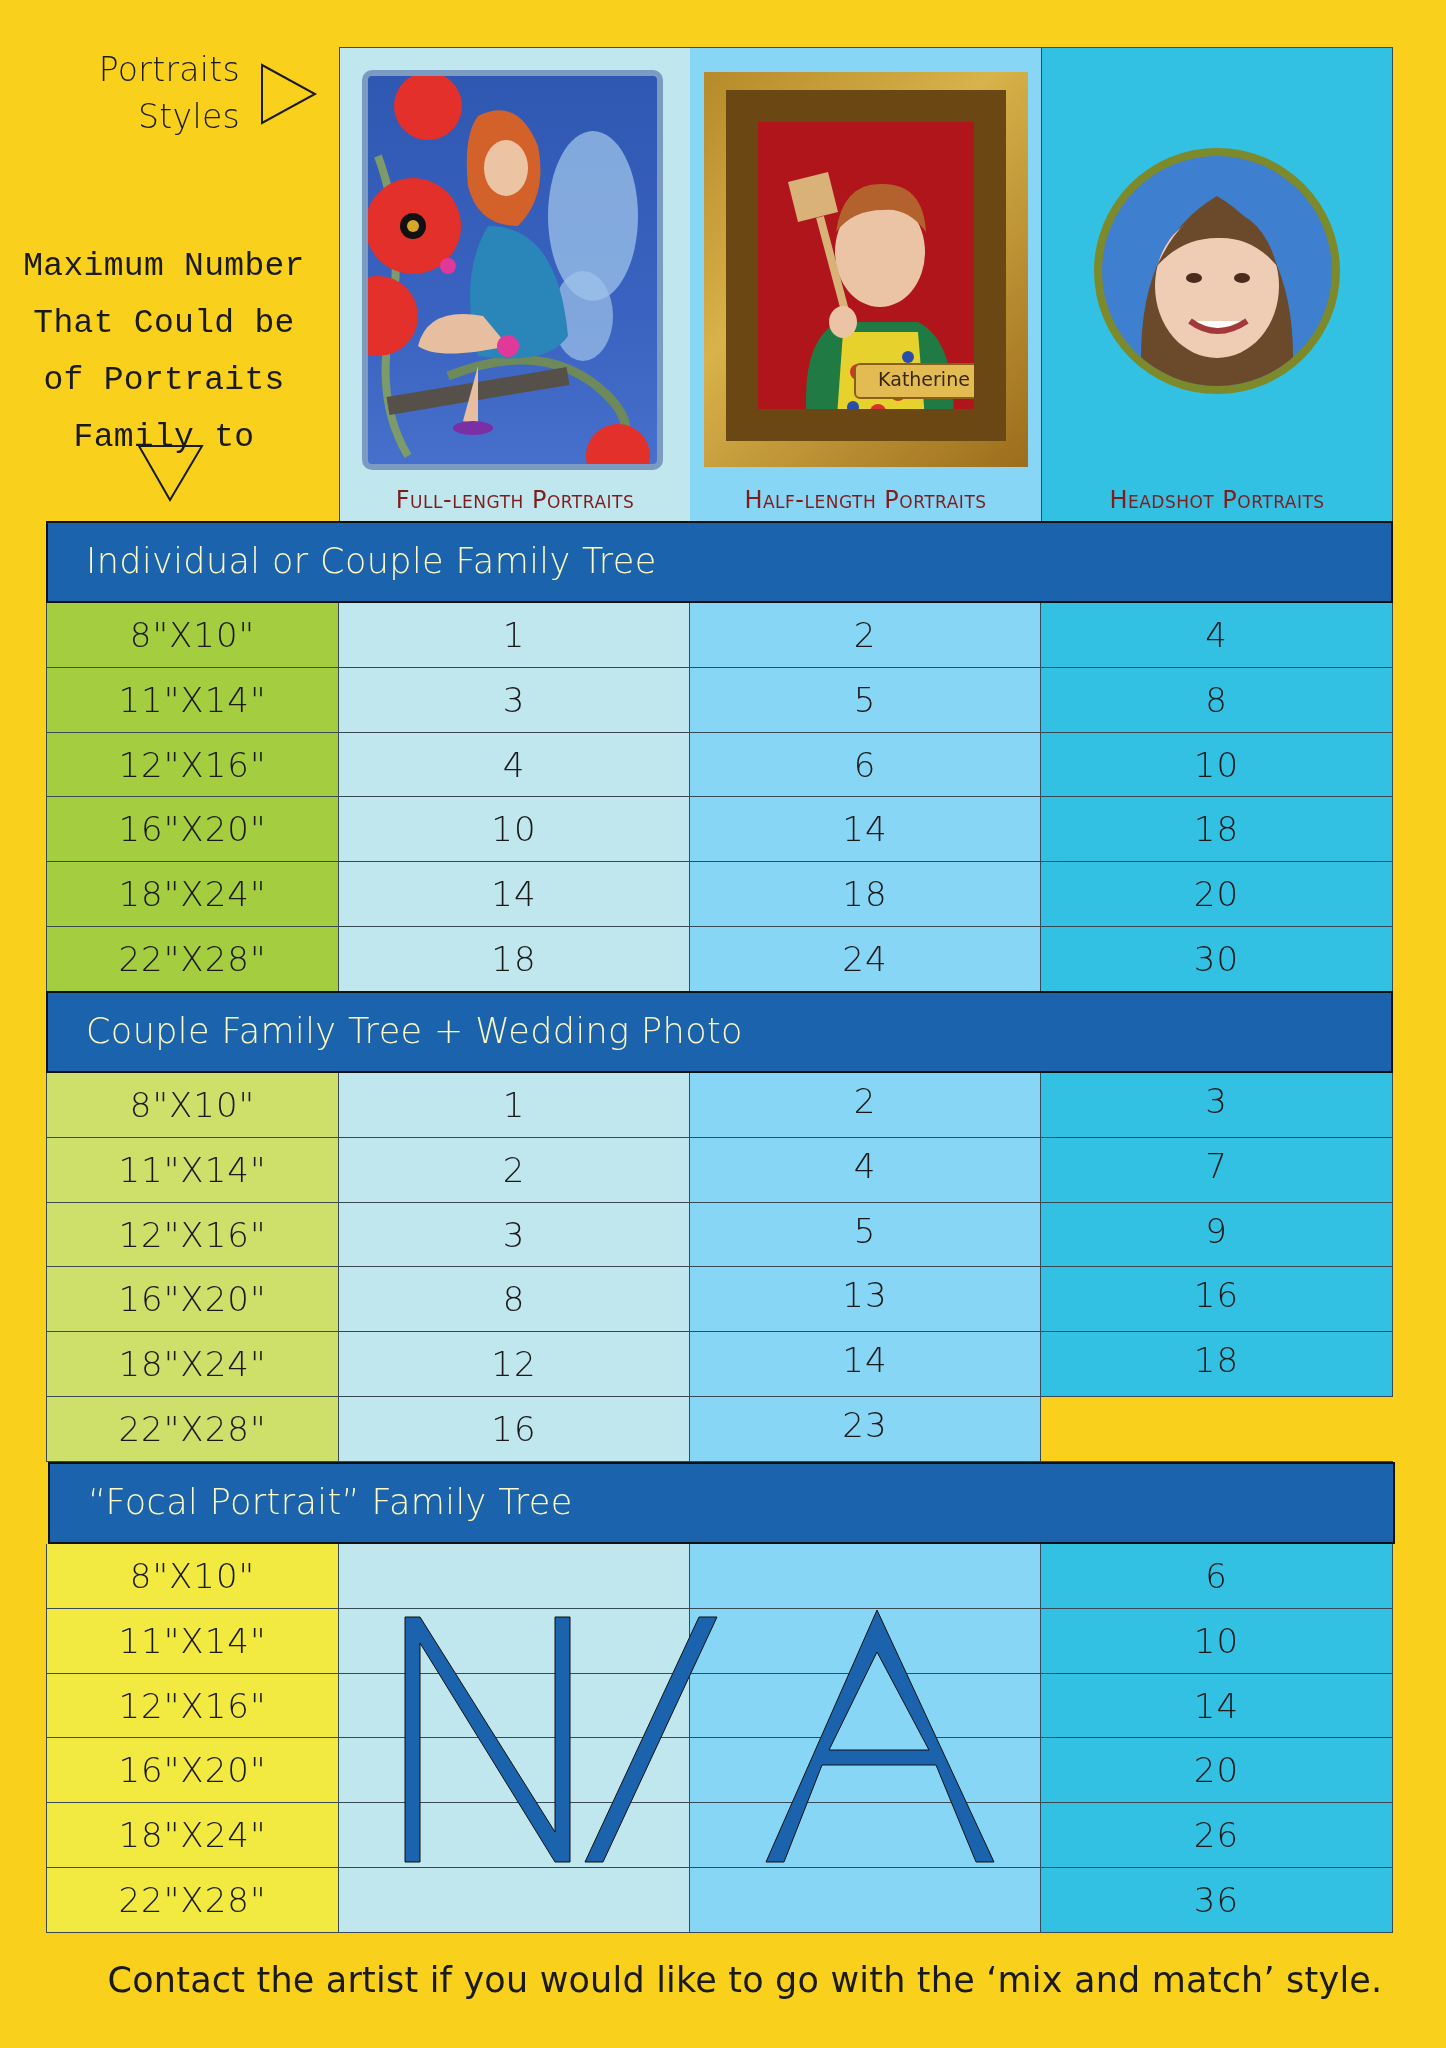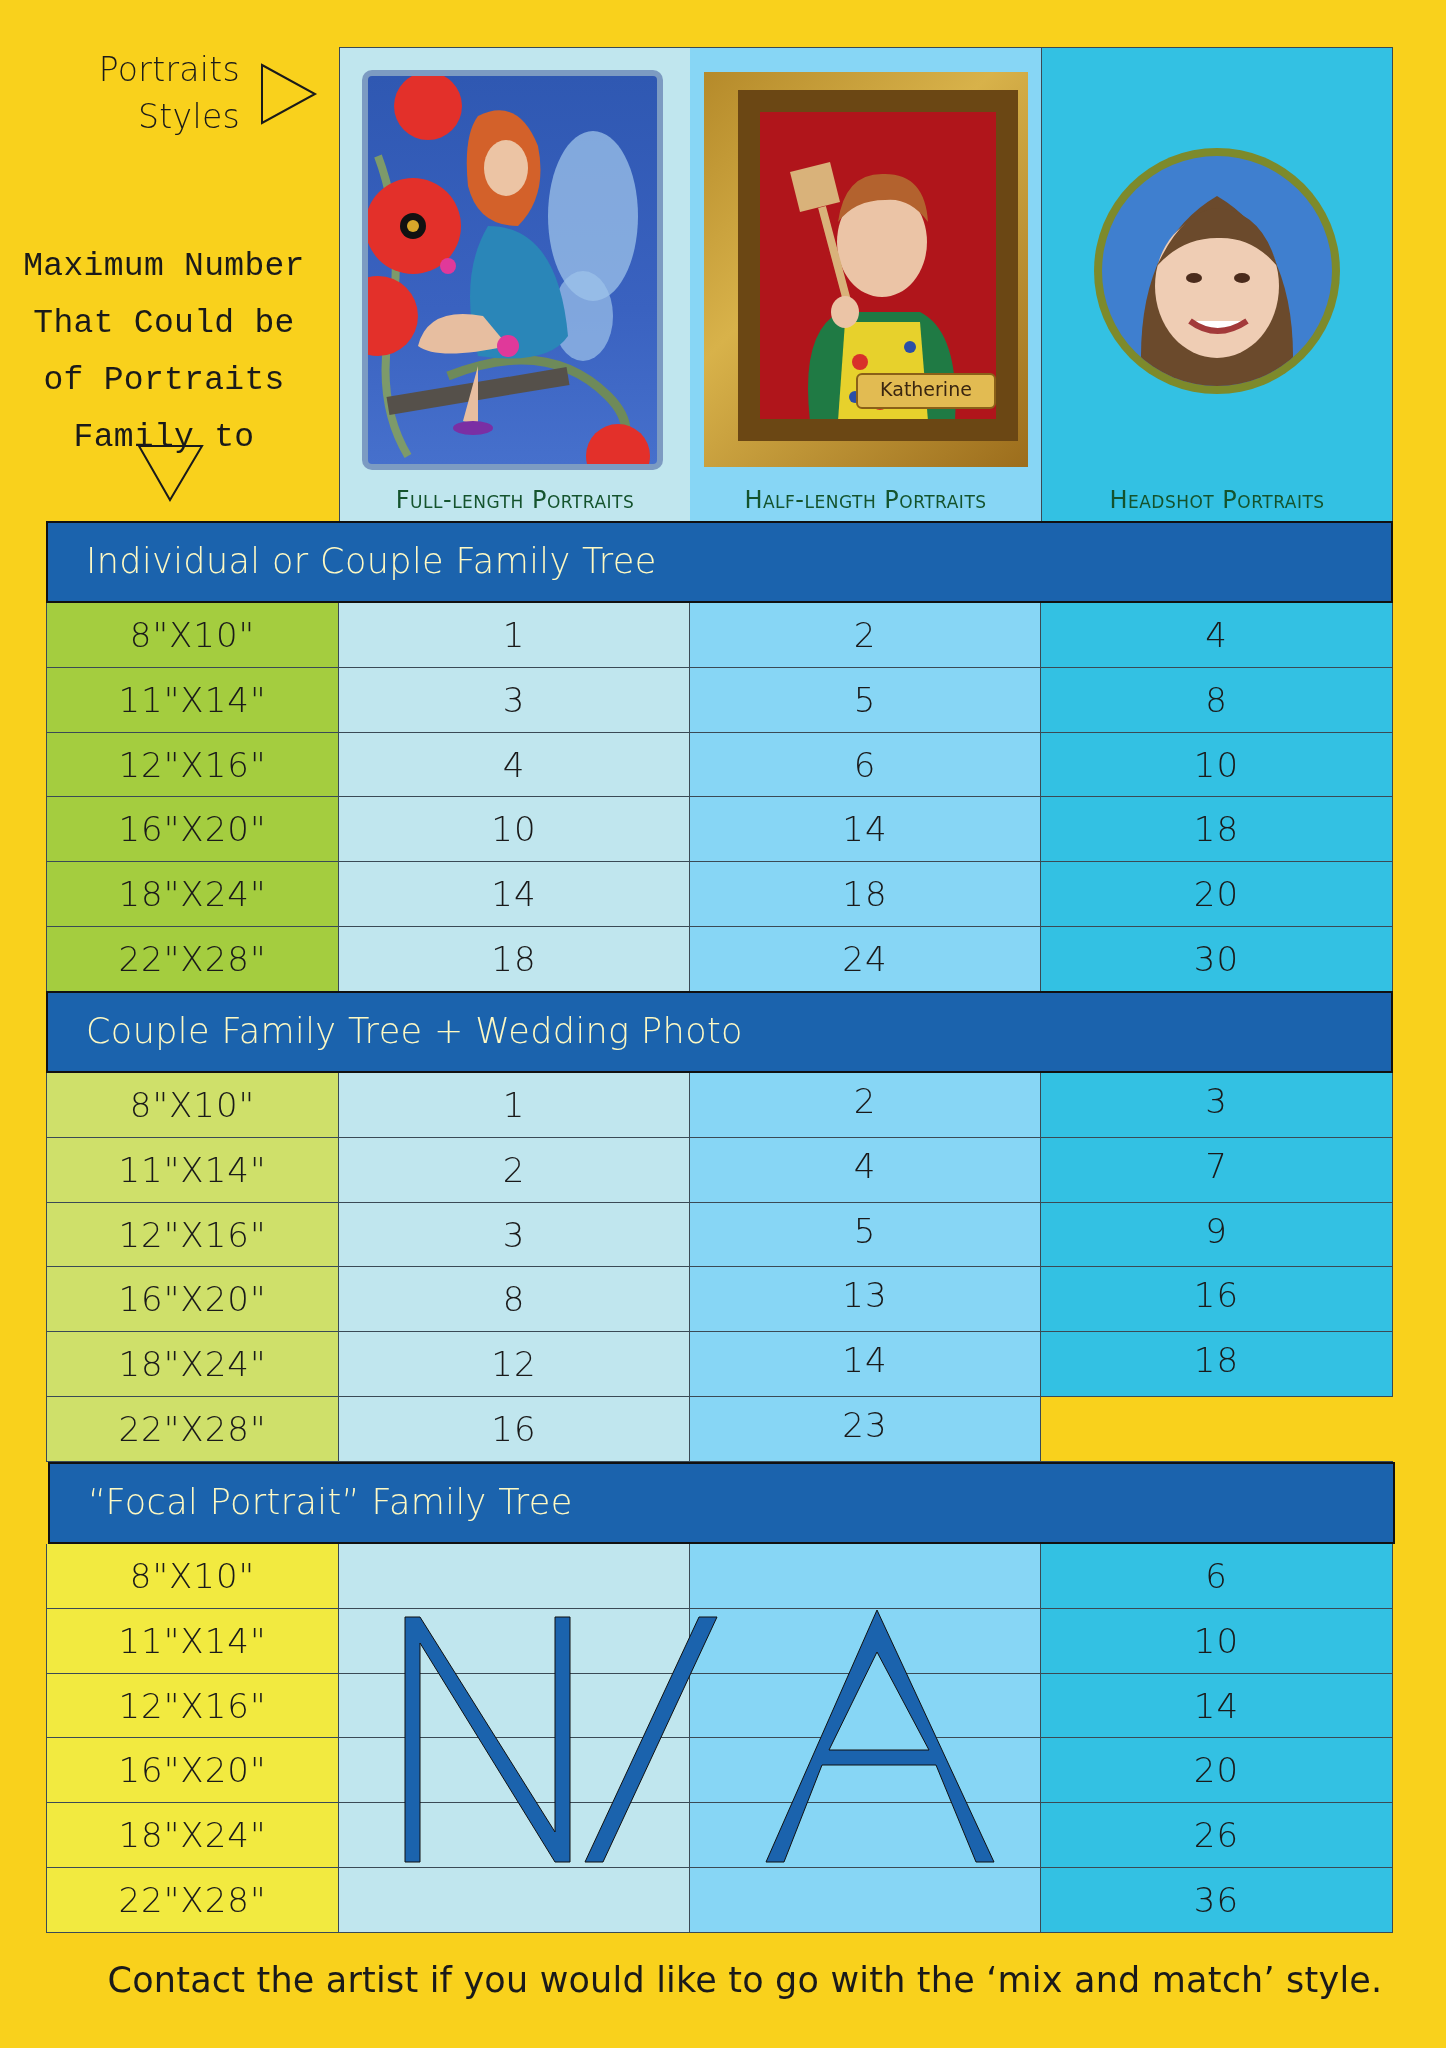--- a/index.html
+++ b/index.html
@@ -25,42 +25,41 @@
 
   
   .style-col {
     top: 47px; height: 475px; border: 1.5px solid #3a4a55; border-bottom: none;
   }
   .style-col.c2 { left: 339px; width: 352px; background: #c0e6ee; }
   .style-col.c3 { left: 690px; width: 352px; background: #87d6f5; border-left: none; }
   .style-col.c4 { left: 1041px; width: 352px; background: #33c1e3; border-left: 1.5px solid #3a4a55; }
   .style-label {
     position: absolute; left: 0; right: 0; bottom: 8px; text-align: center;
-    font-size: 24px; letter-spacing: 0.5px; color: #14532d;
+    font-size: 24px; letter-spacing: 0.5px; color: #7f1d1d;
     font-variant: small-caps; font-family: "DejaVu Sans", sans-serif;
   }
 
   
   .art-full {
     left: 362px; top: 70px; width: 301px; height: 400px;
     background: #7c9bc2; border-radius: 10px; padding: 6px;
   }
   .art-full-inner {
     width: 100%; height: 100%; border-radius: 4px; position: relative; overflow: hidden;
     background: linear-gradient(180deg, #2f58b2 0%, #3a62c0 60%, #4670cc 100%);
   }
   .art-half {
     left: 704px; top: 72px; width: 324px; height: 395px;
     background: linear-gradient(135deg, #b58a2a, #d8b24a 40%, #9c6d1c);
     padding: 18px 22px 26px 22px;
   }
   .art-half-frame {
-    width: 100%; height: 100%; background: #6b4714; padding: 22px;
+    width: 100%; height: 100%; background: #6b4714; padding: 32px;
     box-sizing: border-box;
-    margin-left: 12px;
   }
   .art-half-inner {
     width: 100%; height: 100%; background: #b0151b; position: relative; overflow: hidden;
   }
   .nameplate {
     position: absolute; left: 96px; bottom: 10px; width: 136px; height: 32px;
     background: #e2bb52; border: 2px solid #8a6018; border-radius: 6px;
     text-align: center; font-size: 19px; line-height: 28px; color: #3a2610;
     font-family: "DejaVu Sans", sans-serif;
   }

